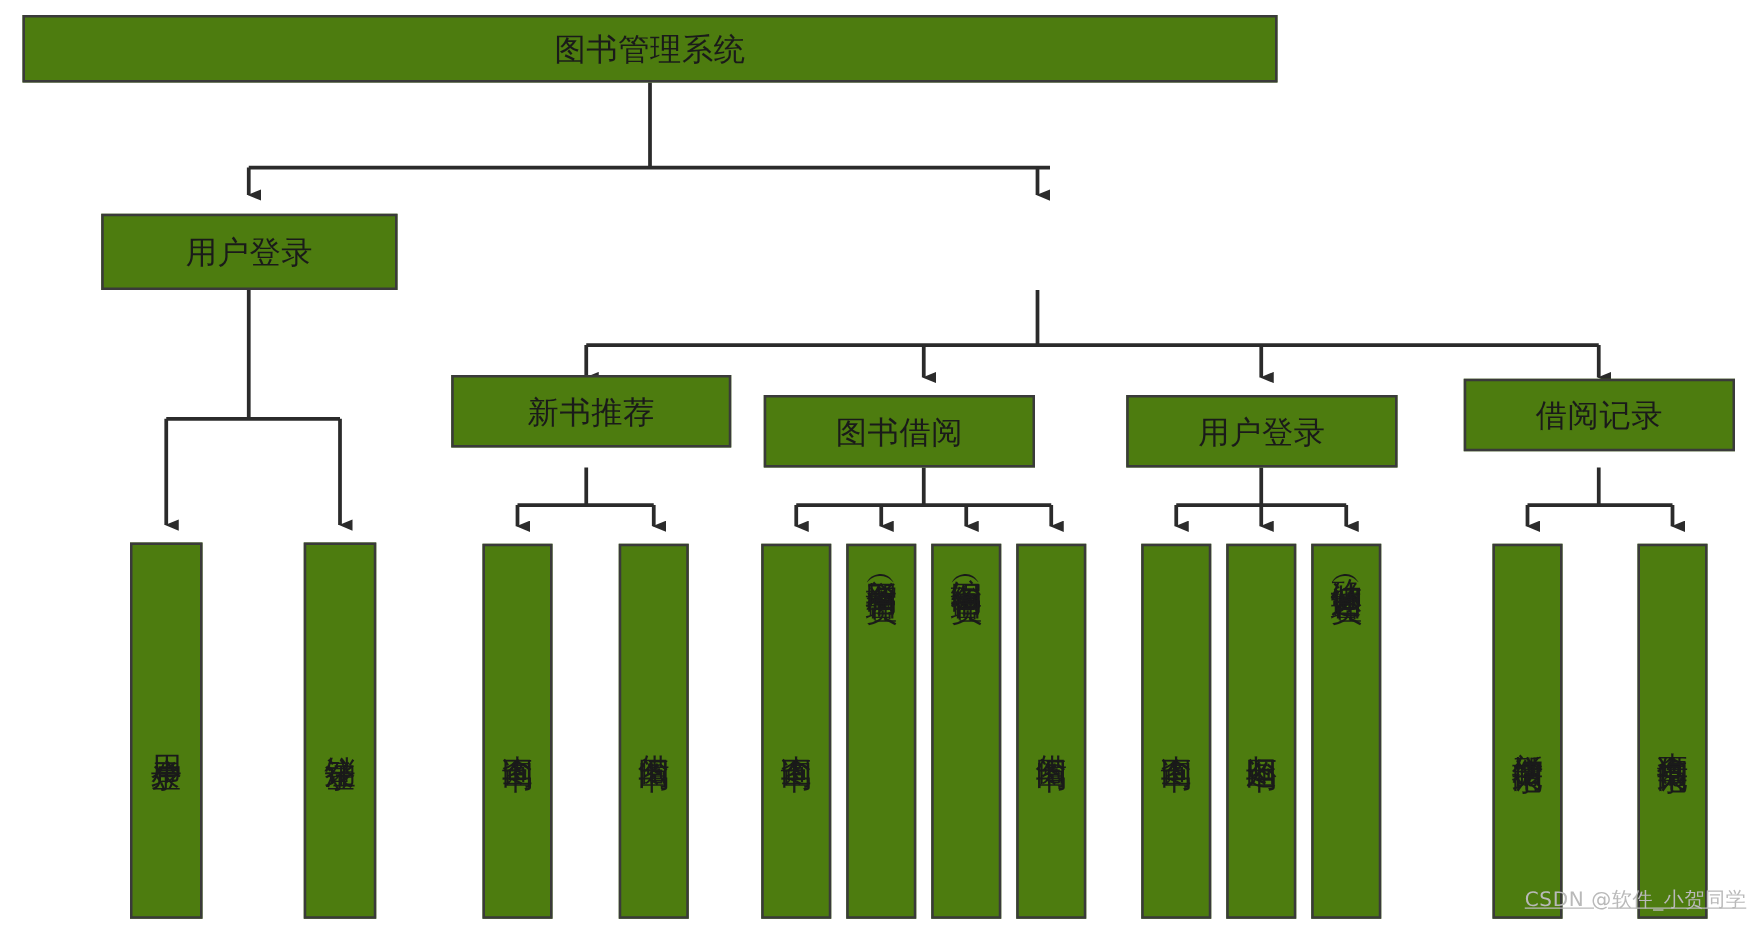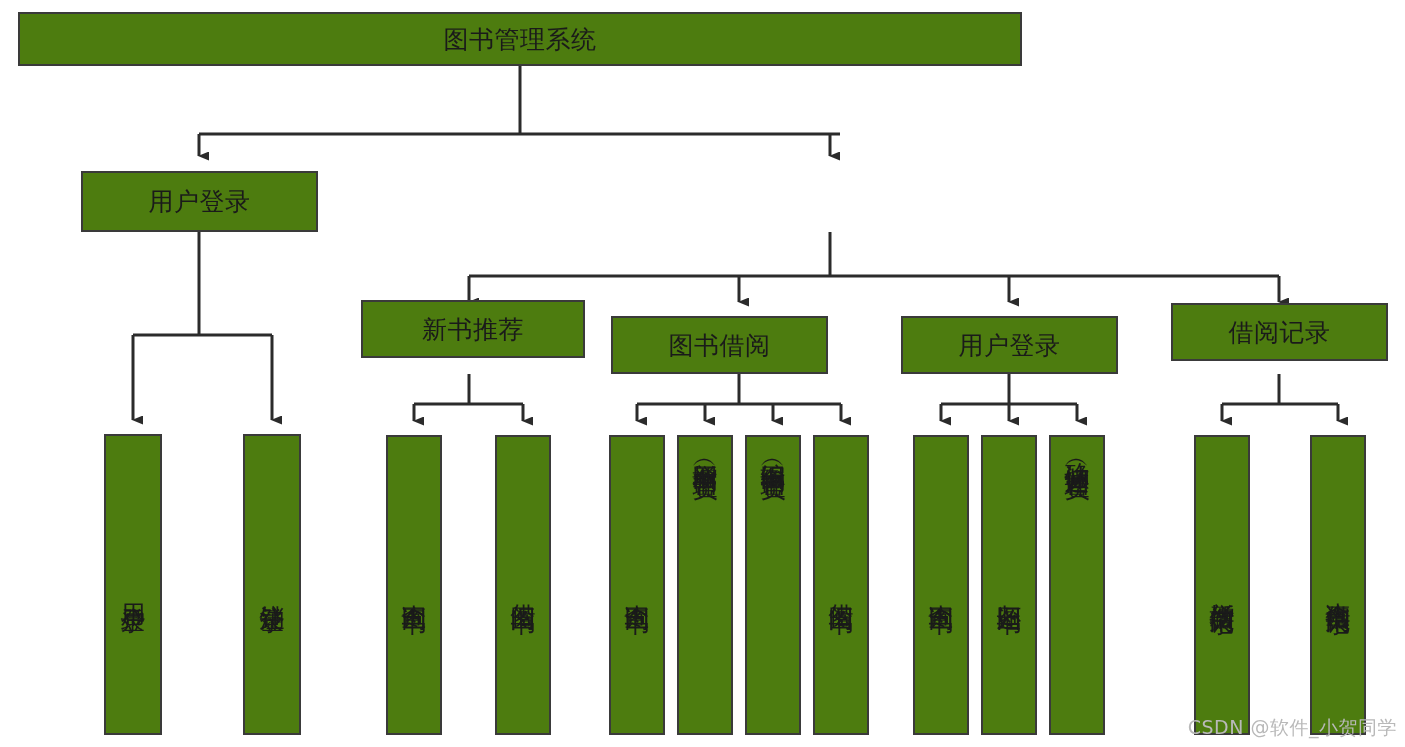--- a/index.html
+++ b/index.html
@@ -61,26 +61,27 @@
     letter-spacing: 2px;
     white-space: nowrap;
     margin: 0 auto;
   }
   .node.vertical.vcenter {
     align-items: center;
   }
   #watermark {
     position: absolute;
     right: 8px;
-    bottom: 6px;
-    font-size: 19px;
+    bottom: 16px;
+    font-size: 16px;
     color: #b9b9b9;
     letter-spacing: 0.5px;
     white-space: nowrap;
     user-select: none;
+    text-decoration: underline;
   }
 </style>
 </head>
 <body>
 
 <div id="diagram-root">
 
   <svg id="edge-layer" viewBox="0 0 1405 747" width="1405" height="747" xmlns="http://www.w3.org/2000/svg">
     <defs>
       <marker id="arrowhead" markerWidth="9" markerHeight="11" refX="4.5" refY="10" orient="auto" markerUnits="userSpaceOnUse">

